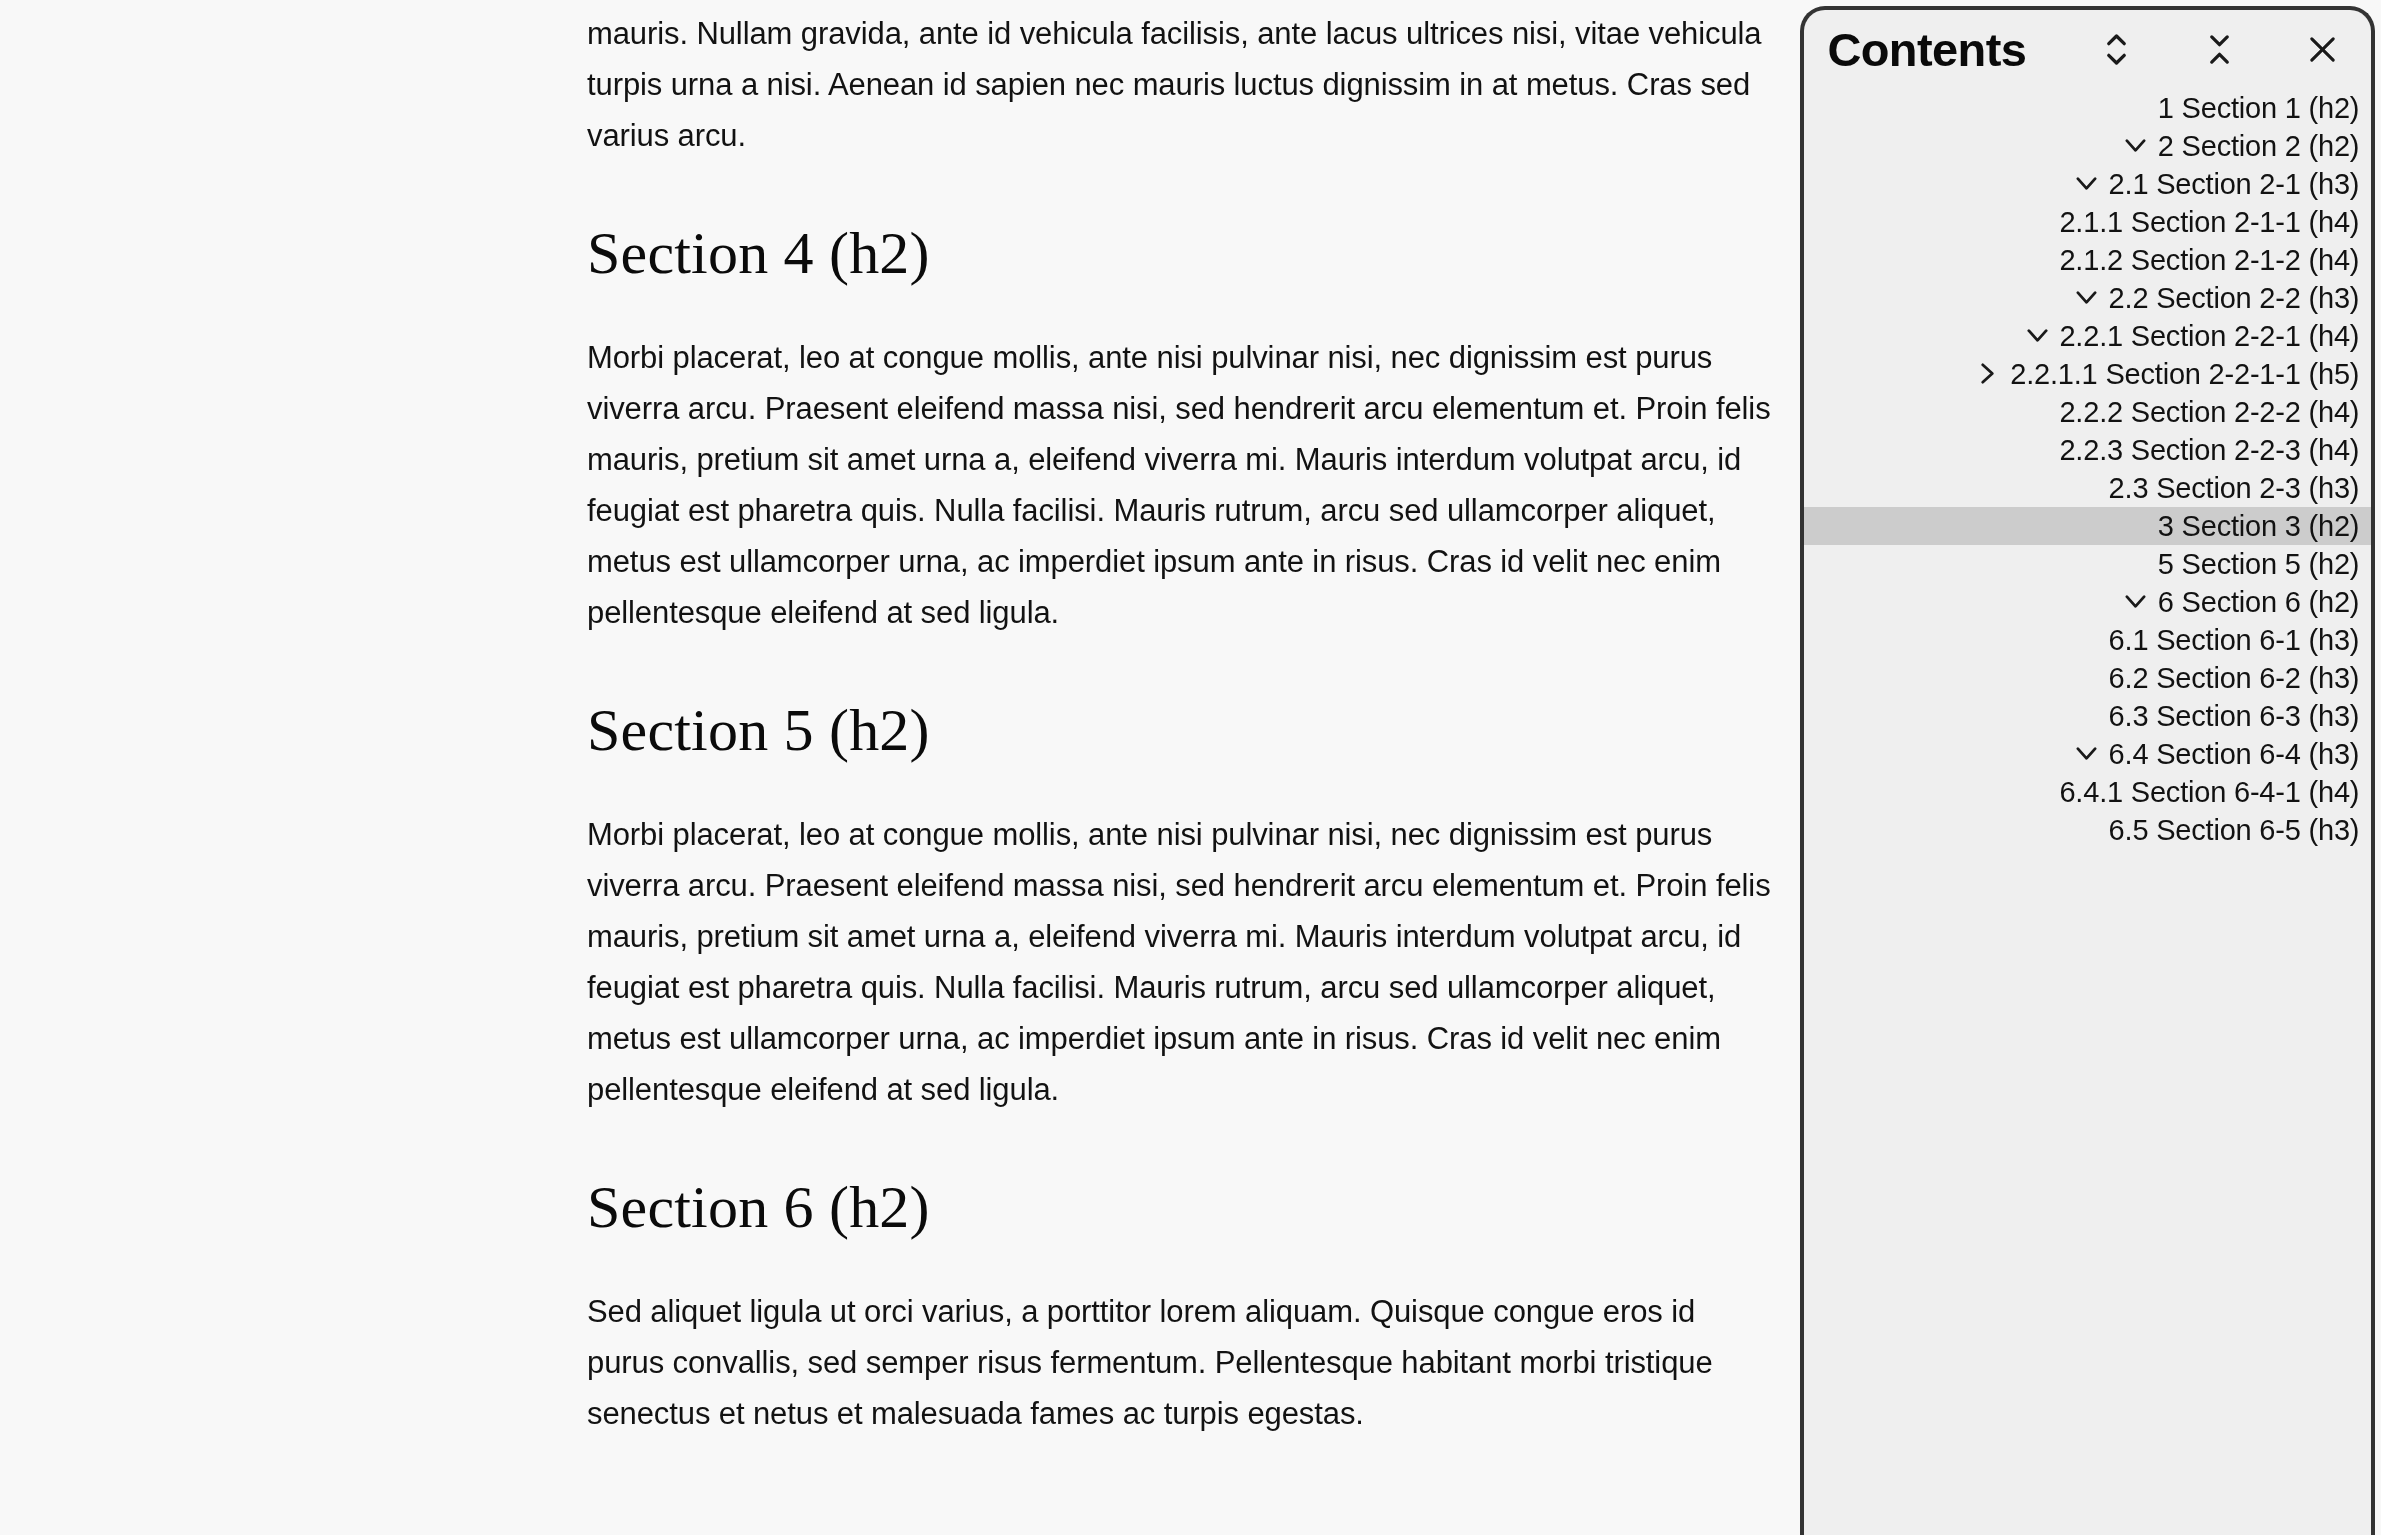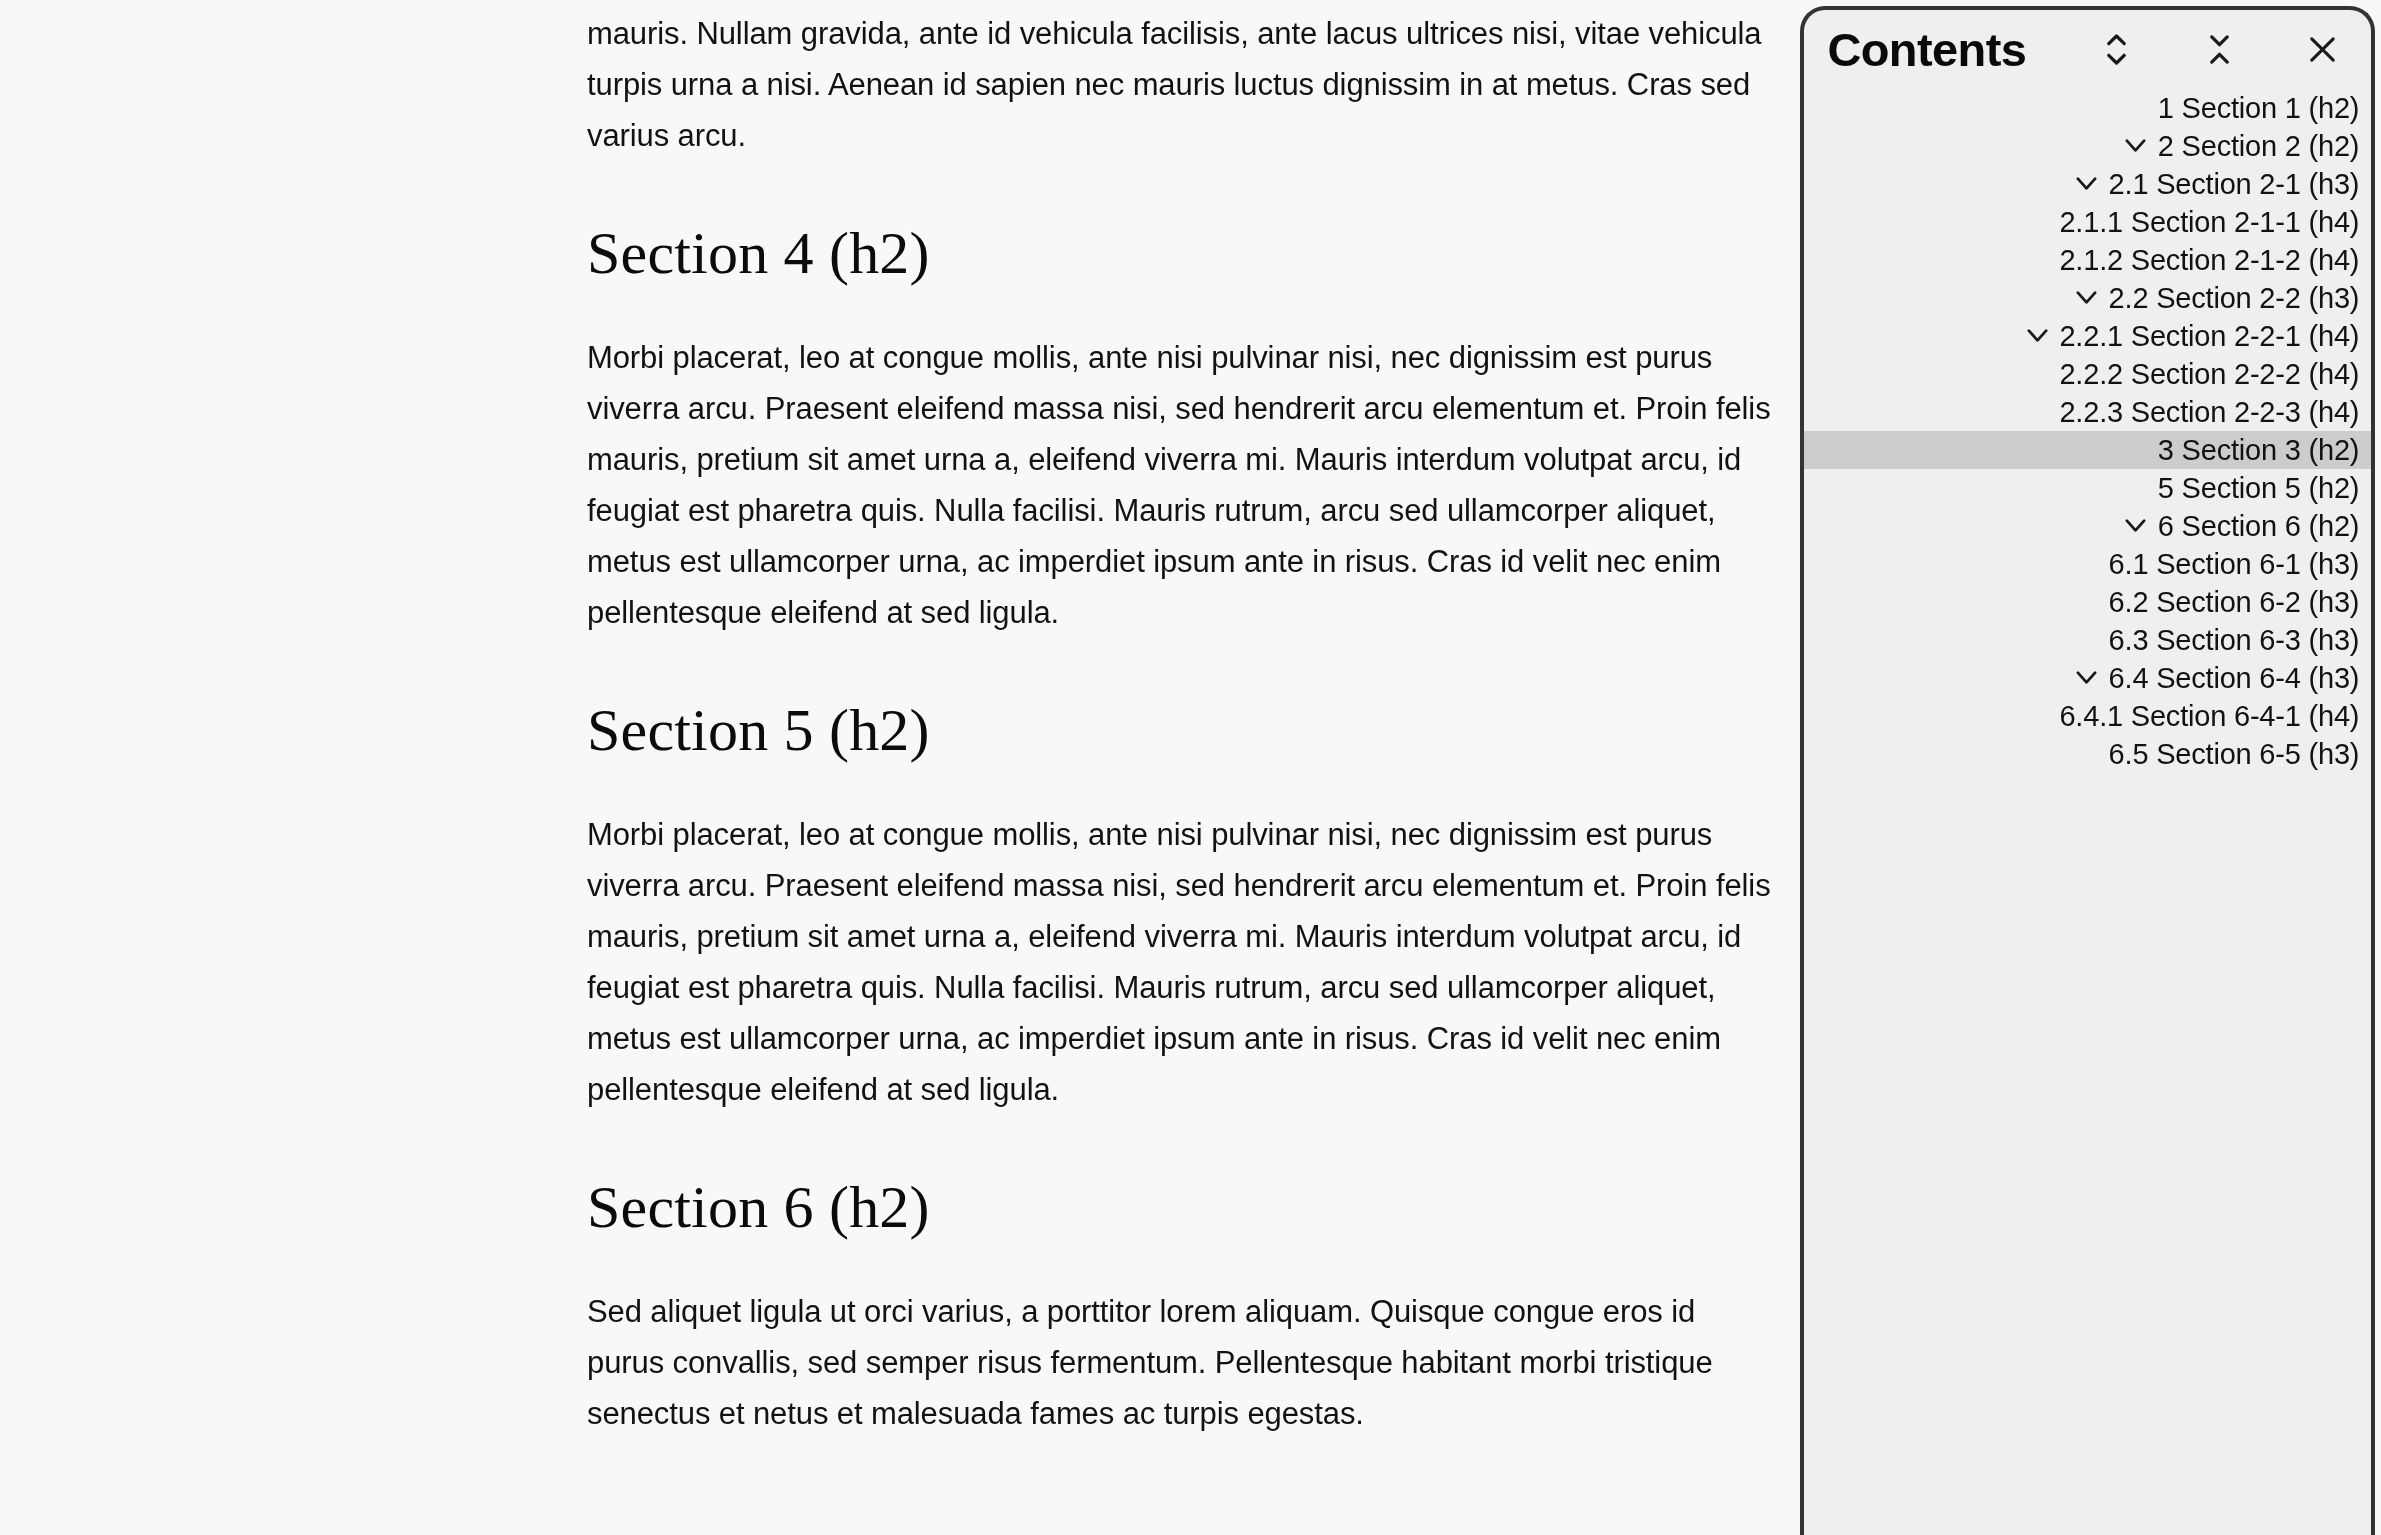--- a/index.html
+++ b/index.html
@@ -233,35 +233,51 @@
         <span class="toc-label">2.2 Section 2-2 (h3)</span>
       </div>
       <div class="toc-item d2">
         <span class="toc-chev">
           <svg width="27" height="27" viewBox="0 0 28 28" fill="none" stroke="#1a1a1a" stroke-width="2.9" stroke-linecap="round" stroke-linejoin="round">
             <polyline points="5,9 14,19 23,9"></polyline>
           </svg>
         </span>
         <span class="toc-label">2.2.1 Section 2-2-1 (h4)</span>
       </div>
+      <div class="toc-item d3">
+        <span class="toc-chev">
+          <svg width="27" height="27" viewBox="0 0 28 28" fill="none" stroke="#1a1a1a" stroke-width="2.9" stroke-linecap="round" stroke-linejoin="round">
+            <polyline points="9,5 19,14 9,23"></polyline>
+          </svg>
+        </span>
+        <span class="toc-label">2.2.1.1 Section 2-2-1-1 (h5)</span>
+      </div>
       <div class="toc-item d2">
         <span class="toc-chev empty">
           <svg width="27" height="27" viewBox="0 0 28 28" fill="none" stroke="#1a1a1a" stroke-width="2.9" stroke-linecap="round" stroke-linejoin="round">
             <polyline points="5,9 14,19 23,9"></polyline>
           </svg>
         </span>
         <span class="toc-label">2.2.2 Section 2-2-2 (h4)</span>
       </div>
       <div class="toc-item d2">
         <span class="toc-chev empty">
           <svg width="27" height="27" viewBox="0 0 28 28" fill="none" stroke="#1a1a1a" stroke-width="2.9" stroke-linecap="round" stroke-linejoin="round">
             <polyline points="5,9 14,19 23,9"></polyline>
           </svg>
         </span>
         <span class="toc-label">2.2.3 Section 2-2-3 (h4)</span>
+      </div>
+      <div class="toc-item d1">
+        <span class="toc-chev empty">
+          <svg width="27" height="27" viewBox="0 0 28 28" fill="none" stroke="#1a1a1a" stroke-width="2.9" stroke-linecap="round" stroke-linejoin="round">
+            <polyline points="5,9 14,19 23,9"></polyline>
+          </svg>
+        </span>
+        <span class="toc-label">2.3 Section 2-3 (h3)</span>
       </div>
       <div class="toc-item d0 active">
         <span class="toc-chev empty">
           <svg width="27" height="27" viewBox="0 0 28 28" fill="none" stroke="#1a1a1a" stroke-width="2.9" stroke-linecap="round" stroke-linejoin="round">
             <polyline points="5,9 14,19 23,9"></polyline>
           </svg>
         </span>
         <span class="toc-label">3 Section 3 (h2)</span>
       </div>
       <div class="toc-item d0">

